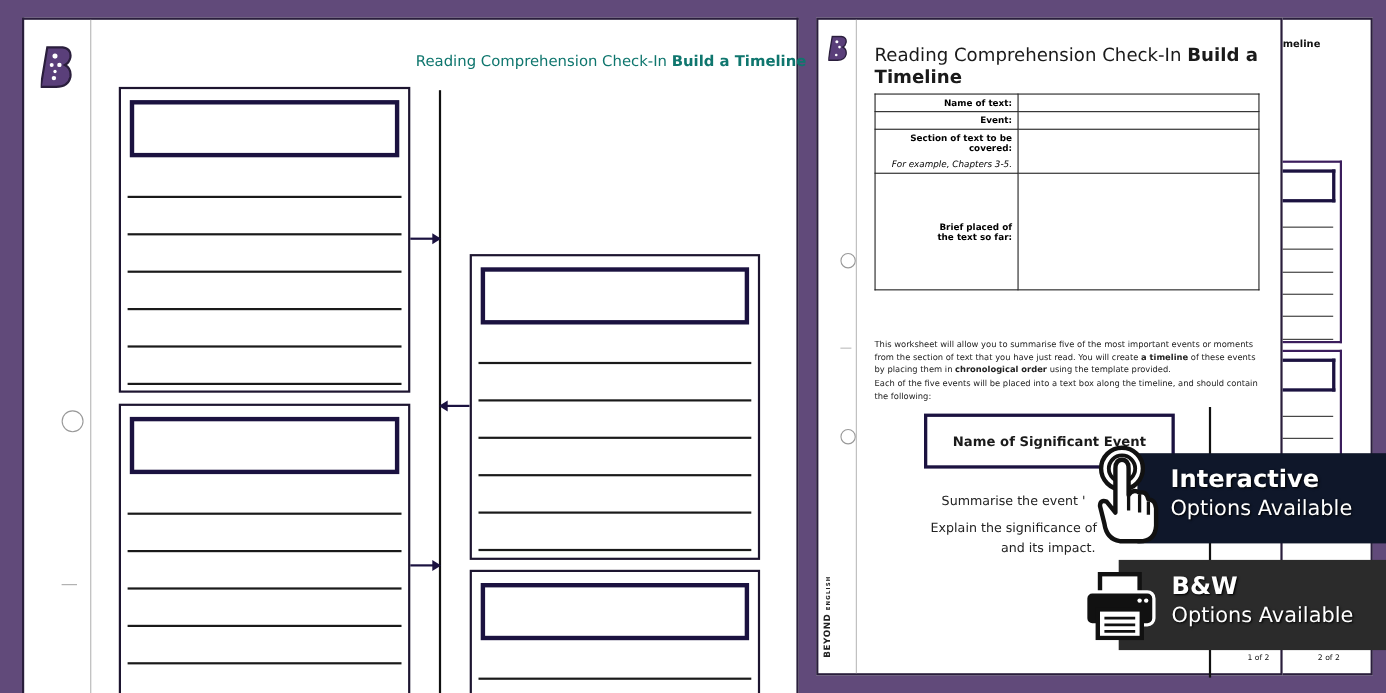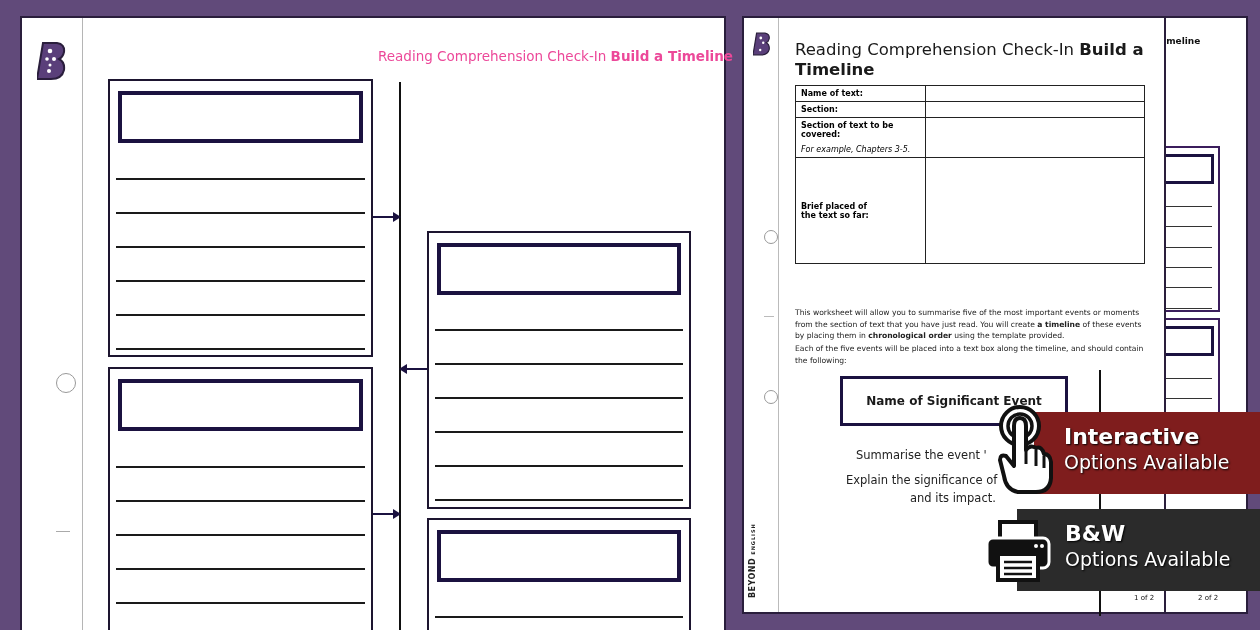--- a/index.html
+++ b/index.html
@@ -13,21 +13,21 @@
   }
   .page-left .margin-line { position: absolute; left: 60px; top: 0; bottom: 0; width: 1px; background: #b5b5b5; }
   .logo-b {
     position: absolute; width: 30px; height: 40px;
   }
   .page-left .logo-b { left: 15px; top: 23px; }
   .hole { position: absolute; border: 1px solid #999; border-radius: 50%; background: #fff; }
   .page-left .hole { left: 34px; top: 355px; width: 20px; height: 20px; }
   .page-left .dash { position: absolute; left: 34px; top: 513px; width: 14px; height: 1px; background: #aaa; }
   .left-title {
-    position: absolute; left: 356px; top: 30px; font-size: 13.5px; color: #ec4899; white-space: nowrap;
+    position: absolute; left: 356px; top: 30px; font-size: 13.5px; color: #0f766e; white-space: nowrap;
   }
   .left-title b { font-weight: bold; }
 
   .event-box {
     position: absolute; border: 2px solid #1d1530; background: #fff;
   }
   .event-box .name-field {
     position: absolute; left: 8px; top: 10px; right: 8px; height: 52px;
     border: 4px solid #1b1240; background: #fff;
   }
@@ -73,40 +73,40 @@
   }
   .brand-vertical small { font-size: 5px; letter-spacing: 1px; margin-left: 3px; }
   .front-title {
     position: absolute; left: 51px; top: 22px; width: 350px; font-size: 16.5px; line-height: 20px; color: #1a1a1a;
   }
   .front-title b { font-weight: bold; }
   .info-table {
     position: absolute; left: 51px; top: 67px; width: 350px; border-collapse: collapse; font-size: 8px;
   }
   .info-table td { border: 1.5px solid #222; padding: 3px 5px; vertical-align: top; }
-  .info-table td.lbl { width: 130px; font-weight: bold; }
+  .info-table td.lbl { width: 130px; font-weight: bold; text-align: right; }
   .info-table .ex { font-style: italic; font-weight: normal; display: block; margin-top: 6px; }
   .info-table tr.summary td { height: 106px; vertical-align: middle; }
   .para { position: absolute; left: 51px; width: 355px; font-size: 7.6px; line-height: 11.5px; color: #222; }
   .para b { font-weight: bold; }
   .sample-event {
     position: absolute; left: 96px; top: 358px; width: 228px; height: 50px;
     border: 3px solid #1b1240; display: flex; align-items: center; justify-content: center;
     font-size: 12px; font-weight: bold; color: #1a1a1a;
   }
   .sample-line { position: absolute; font-size: 11.5px; color: #222; white-space: nowrap; text-align: right; }
   .front-axis { position: absolute; left: 355px; top: 352px; width: 2px; height: 246px; background: #111; }
   .page-num-front { position: absolute; left: 390px; top: 576px; font-size: 7px; }
 
   
   .banner {
     position: absolute; display: flex; align-items: center; color: #fff;
   }
   .banner-interactive {
-    left: 1034px; top: 412px; width: 226px; height: 82px; background: #7f1d1d;
+    left: 1034px; top: 412px; width: 226px; height: 82px; background: #0f172a;
   }
   .banner-bw {
     left: 1017px; top: 509px; width: 243px; height: 82px; background: #2b2b2b;
   }
   .banner .txt { position: absolute; left: 30px; top: 12px; text-shadow: 1px 1px 2px #000; }
   .banner-bw .txt { left: 48px; }
   .banner .big { font-size: 22px; font-weight: bold; line-height: 26px; }
   .banner .small { font-size: 19px; line-height: 24px; }
   .hand-icon { position: absolute; left: 996px; top: 404px; width: 60px; height: 92px; }
   .printer-icon { position: absolute; left: 984px; top: 518px; width: 68px; height: 64px; }
@@ -212,21 +212,21 @@
     <b>Timeline</b>
   </div>
 
   <table class="info-table">
     <tbody>
         <tr>
       <td class="lbl">Name of text:</td>
       <td></td>
     </tr>
     <tr>
-      <td class="lbl">Section:</td>
+      <td class="lbl">Event:</td>
       <td></td>
     </tr>
     <tr>
       <td class="lbl">
         <span>Section of text to be covered:</span>
         <span class="ex">For example, Chapters 3-5.</span>
       </td>
       <td></td>
     </tr>
     <tr class="summary">

